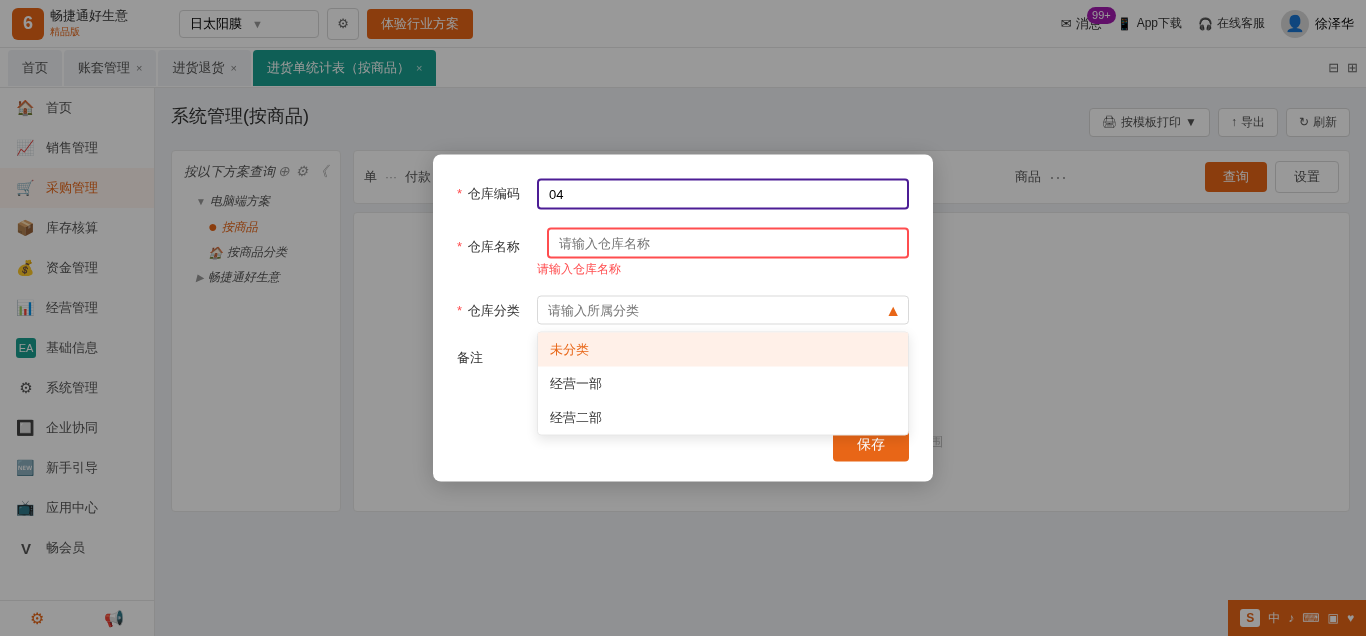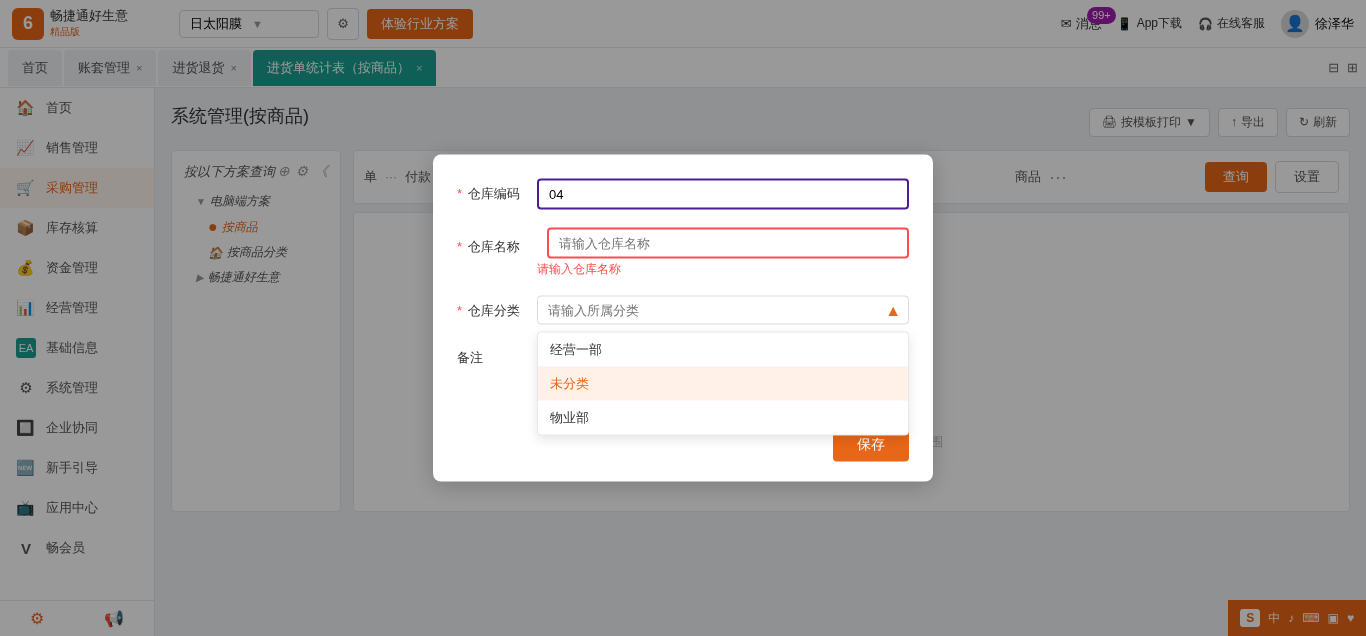--- a/index.html
+++ b/index.html
@@ -406,23 +406,23 @@
       <div class="modal-label">
         <span class="required">*</span>
         <span>仓库分类</span>
       </div>
       <div class="modal-select-wrap" style="position:relative;">
         <input class="modal-select-input" type="text" placeholder="请输入所属分类" style="">
         <span class="modal-select-arrow">▲</span>
 
         
         <div class="dropdown-list">
+          <div class="dropdown-item selected">未分类</div>
           <div class="dropdown-item">经营一部</div>
-          <div class="dropdown-item selected">未分类</div>
-          <div class="dropdown-item">物业部</div>
+          <div class="dropdown-item">经营二部</div>
         </div>
       </div>
     </div>
 
     <div class="modal-field">
       <div class="modal-label">备注</div>
       <input class="modal-input" type="text" style="flex: 1 1 0%;">
     </div>
   </div>
 

